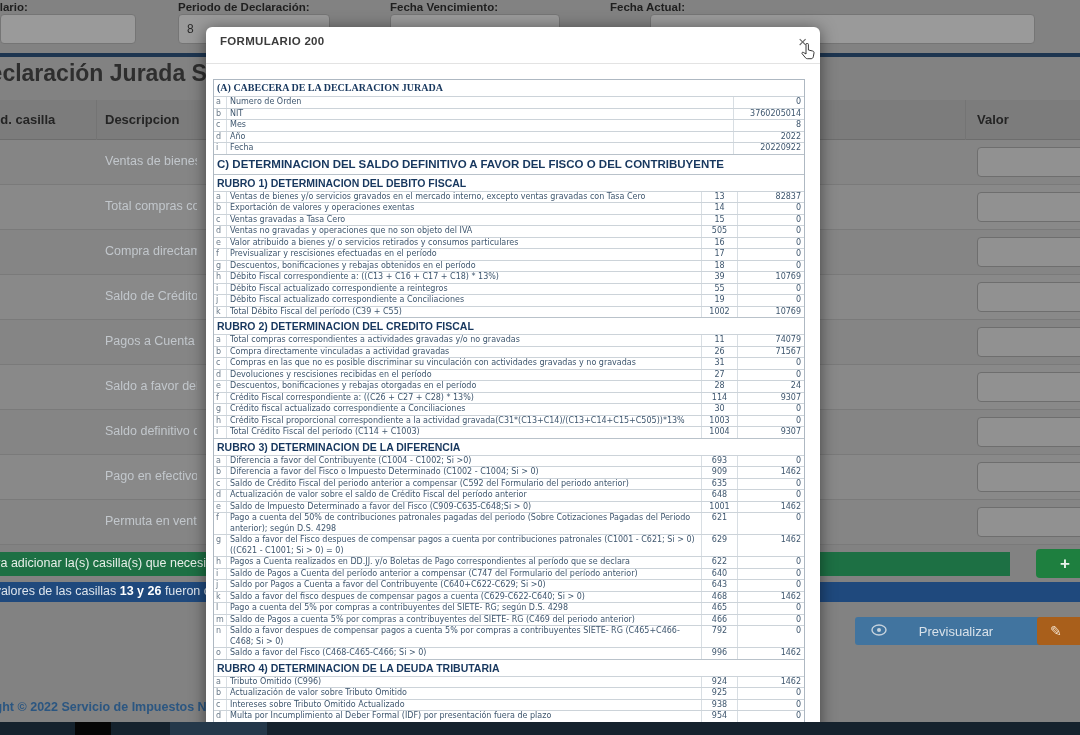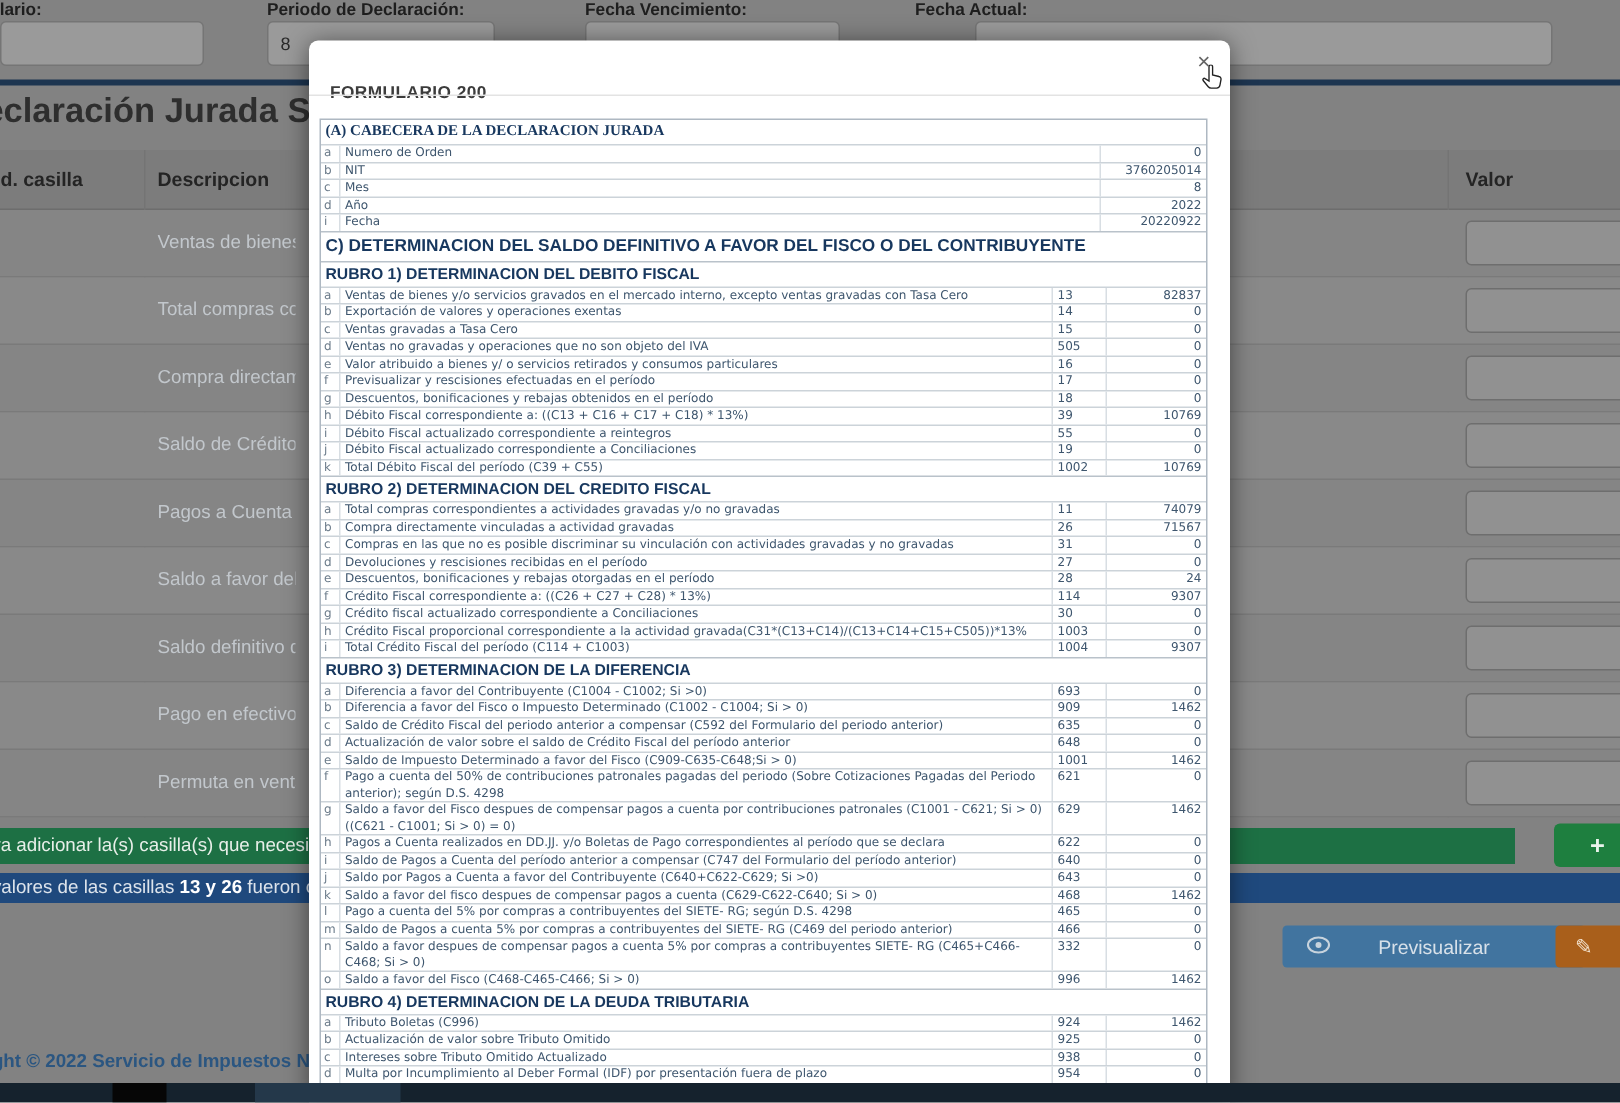--- a/index.html
+++ b/index.html
@@ -37,37 +37,37 @@
   .btn-edit { position:absolute; left:1037px; top:617px; width:70px; height:28px; background:#a95f1b; border:none; border-radius:3px;
               color:#f3e2ce; font-size:14px; text-align:left; padding-left:13px; }
   .footer-txt { position:absolute; left:-45px; top:700px; font-size:12.5px; font-weight:bold; color:#2b5681; white-space:nowrap; }
   .bottom-bar { position:absolute; left:0; top:722px; width:1080px; height:13px; background:#15222d; z-index:50; }
   .bottom-bar .blk1 { position:absolute; left:75px; width:36px; height:13px; background:#060606; }
   .bottom-bar .blk2 { position:absolute; left:170px; width:97px; height:13px; background:#24384a; }
 
   
   .modal { position:absolute; left:206px; top:27px; width:614px; height:708px; background:#ffffff;
            border-radius:6px 6px 0 0; box-shadow:0 2px 16px rgba(0,0,0,0.5); z-index:10; }
-  .modal-title { position:absolute; left:14px; top:29px; font-size:11.5px; font-weight:bold; color:#3c3c3c; letter-spacing:0.3px; }
+  .modal-title { position:absolute; left:14px; top:8px; font-size:11.5px; font-weight:bold; color:#3c3c3c; letter-spacing:0.3px; }
   .modal-close { position:absolute; right:13px; top:6px; font-size:15px; color:#666; background:none; border:none; line-height:18px; }
   .hand-cursor { position:absolute; right:4px; top:16px; }
   .modal-divider { position:absolute; left:0; top:36px; width:100%; height:1px; background:#e3e3e3; }
 
   .mtable { position:absolute; left:7px; top:52px; width:592px; background:#fff; border:1px solid #aeb8c2; }
   .msec { border-top:1px solid #b9c2ca; font-weight:bold; color:#17375e; padding:2px 3px 2px 3px; font-size:10px; line-height:12px; }
   .msec:first-child { border-top:none;font-family:Liberation Serif, serif; }
   .msec.main { font-size:11.5px; padding:3px 3px; line-height:13px; }
   .msec.rubro { font-size:10.5px; }
   .mrow { display:grid; grid-template-columns:13px 1fr 36px 66px; border-top:1px solid #ccd3d9; }
   .mrow.three { grid-template-columns:13px 1fr 70px; }
   .mrow > div { font-size:8px; line-height:10.5px; padding:0 3px; color:#3e566e; white-space:nowrap; overflow:hidden;
                 font-family:"DejaVu Sans","Liberation Sans",sans-serif; }
   .mrow > div:not(:last-child){ border-right:1px solid #d8dee3; }
   .mrow .ltr { color:#6b7b8a; padding-left:2px; }
-  .mrow .cod { }
+  .mrow .cod { text-align:center; }
   .mrow .val { text-align:right; }
   .mrow.wrap > div { white-space:normal; }
 </style>
 </head>
 <body>
 
 <div class="bg">
 
   <span class="tb-label" style="left:-36px">Formulario:</span>
   <span class="tb-label" style="left:178px">Periodo de Declaración:</span>
@@ -388,33 +388,33 @@
       </div>
       <div class="mrow">
         <div class="ltr">m</div>
         <div class="lbl">Saldo de Pagos a cuenta 5% por compras a contribuyentes del SIETE- RG (C469 del periodo anterior)</div>
         <div class="cod">466</div>
         <div class="val">0</div>
       </div>
       <div class="mrow wrap">
         <div class="ltr">n</div>
         <div class="lbl">Saldo a favor despues de compensar pagos a cuenta 5% por compras a contribuyentes SIETE- RG (C465+C466-C468; Si &gt; 0)</div>
-        <div class="cod">332</div>
+        <div class="cod">792</div>
         <div class="val">0</div>
       </div>
       <div class="mrow">
         <div class="ltr">o</div>
         <div class="lbl">Saldo a favor del Fisco (C468-C465-C466; Si &gt; 0)</div>
         <div class="cod">996</div>
         <div class="val">1462</div>
       </div>
       <div class="msec rubro">RUBRO 4) DETERMINACION DE LA DEUDA TRIBUTARIA</div>
       <div class="mrow">
         <div class="ltr">a</div>
-        <div class="lbl">Tributo Boletas (C996)</div>
+        <div class="lbl">Tributo Omitido (C996)</div>
         <div class="cod">924</div>
         <div class="val">1462</div>
       </div>
       <div class="mrow">
         <div class="ltr">b</div>
         <div class="lbl">Actualización de valor sobre Tributo Omitido</div>
         <div class="cod">925</div>
         <div class="val">0</div>
       </div>
       <div class="mrow">

